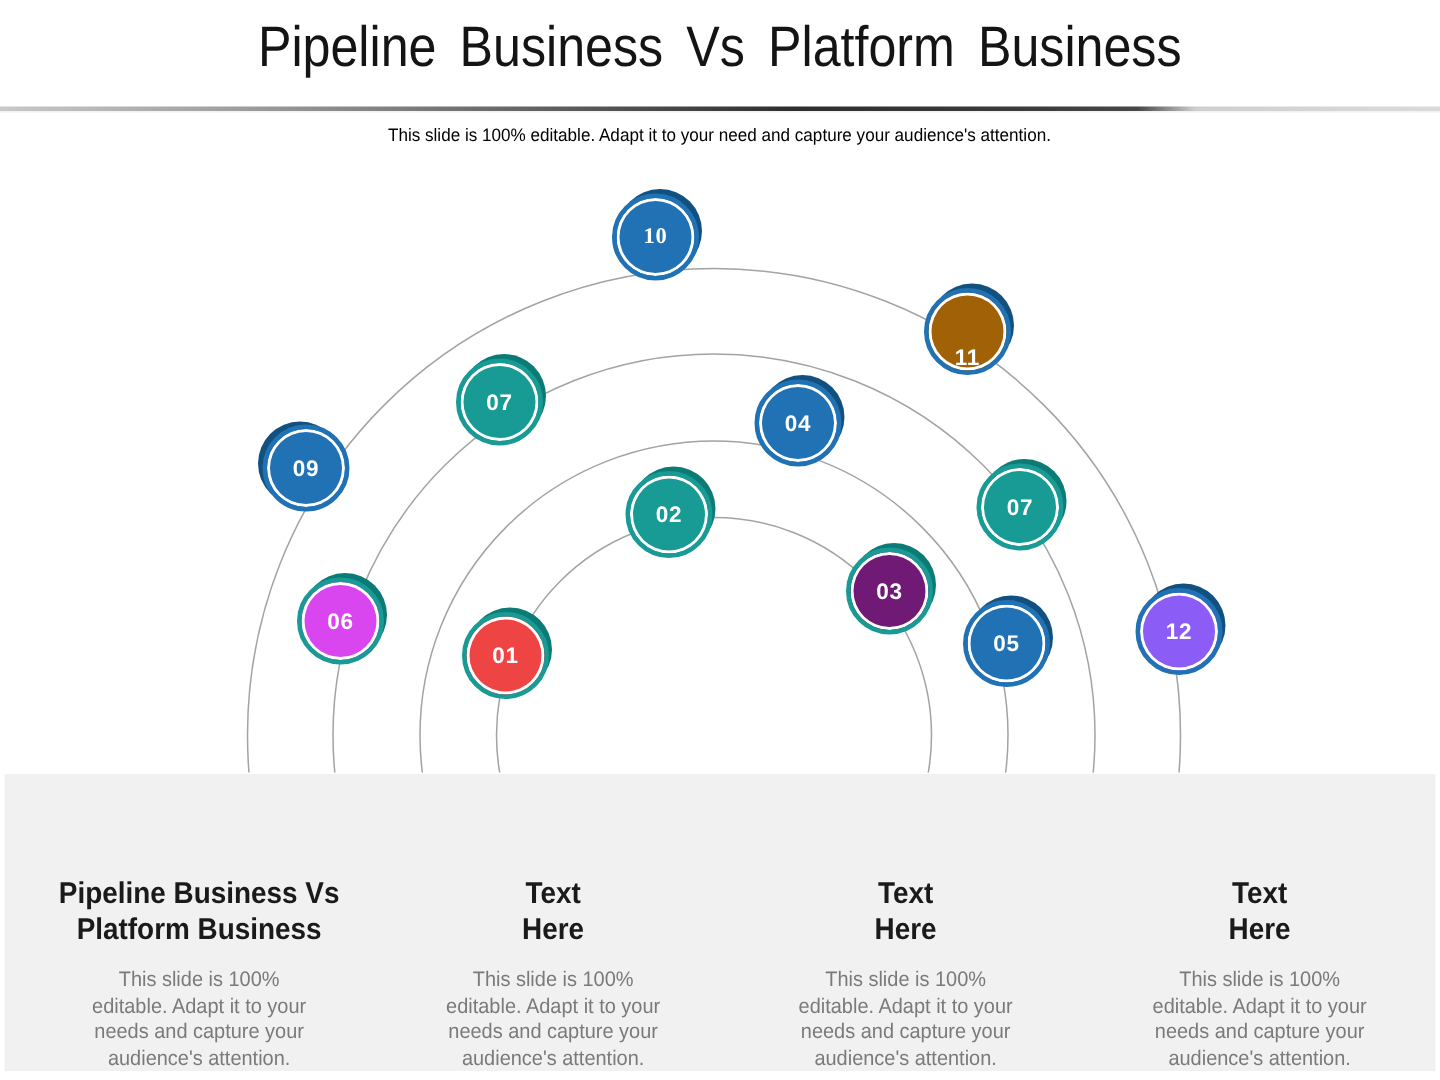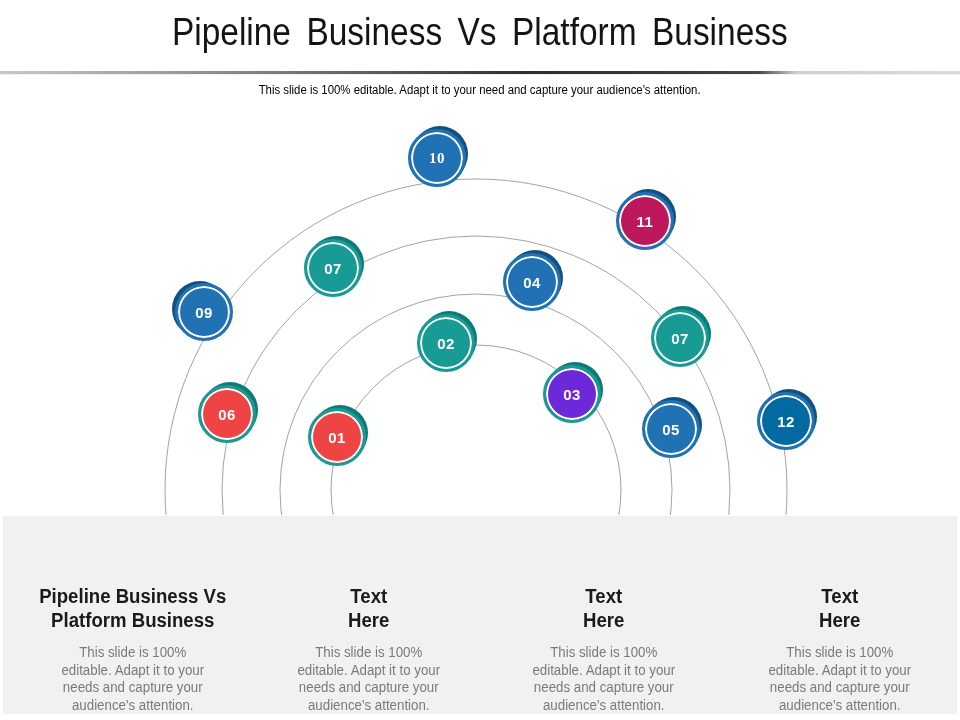--- a/index.html
+++ b/index.html
@@ -61,48 +61,48 @@
         <circle cx="476" cy="490" r="254" fill="none" stroke="#a3a3a3" stroke-width="1"></circle>
         <circle cx="476" cy="490" r="311" fill="none" stroke="#a3a3a3" stroke-width="1"></circle>
       </svg>
     <div class="nodes">
         <div class="node" style="left: 337px; top: 437px; background: #ef4444; border: 3px solid rgb(24, 154, 149); box-shadow: rgb(12, 123, 118) 3px -4px 0px -1px, rgb(255, 255, 255) 0px 0px 0px 2px inset;">
           <span>01</span>
         </div>
         <div class="node" style="left: 446px; top: 343px; background: rgb(24, 154, 149); border: 3px solid rgb(24, 154, 149); box-shadow: rgb(12, 123, 118) 3px -4px 0px -1px, rgb(255, 255, 255) 0px 0px 0px 2px inset;">
           <span>02</span>
         </div>
-        <div class="node" style="left: 572px; top: 394px; background: #6d28d9; border: 3px solid rgb(24, 154, 149); box-shadow: rgb(12, 123, 118) 3px -4px 0px -1px, rgb(255, 255, 255) 0px 0px 0px 2px inset;">
+        <div class="node" style="left: 593px; top: 394px; background: #701a75; border: 3px solid rgb(24, 154, 149); box-shadow: rgb(12, 123, 118) 3px -4px 0px -1px, rgb(255, 255, 255) 0px 0px 0px 2px inset;">
           <span>03</span>
         </div>
         <div class="node" style="left: 532px; top: 282px; background: rgb(32, 114, 181); border: 3px solid rgb(32, 114, 181); box-shadow: rgb(18, 81, 127) 3px -4px 0px -1px, rgb(255, 255, 255) 0px 0px 0px 2px inset;">
           <span>04</span>
         </div>
         <div class="node" style="left: 671px; top: 429px; background: rgb(32, 114, 181); border: 3px solid rgb(32, 114, 181); box-shadow: rgb(18, 81, 127) 3px -4px 0px -1px, rgb(255, 255, 255) 0px 0px 0px 2px inset;">
           <span>05</span>
         </div>
-        <div class="node" style="left: 227px; top: 414px; background: #ef4444; border: 3px solid rgb(24, 154, 149); box-shadow: rgb(12, 123, 118) 3px -4px 0px -1px, rgb(255, 255, 255) 0px 0px 0px 2px inset; text-align: right;">
+        <div class="node" style="left: 227px; top: 414px; background: #d946ef; border: 3px solid rgb(24, 154, 149); box-shadow: rgb(12, 123, 118) 3px -4px 0px -1px, rgb(255, 255, 255) 0px 0px 0px 2px inset; text-align: right;">
           <span>06</span>
         </div>
         <div class="node" style="left: 333px; top: 268px; background: rgb(24, 154, 149); border: 3px solid rgb(24, 154, 149); box-shadow: rgb(12, 123, 118) 3px -4px 0px -1px, rgb(255, 255, 255) 0px 0px 0px 2px inset;">
           <span>07</span>
         </div>
         <div class="node" style="left: 680px; top: 338px; background: rgb(24, 154, 149); border: 3px solid rgb(24, 154, 149); box-shadow: rgb(12, 123, 118) 3px -4px 0px -1px, rgb(255, 255, 255) 0px 0px 0px 2px inset;">
           <span>07</span>
         </div>
         <div class="node" style="left: 204px; top: 312px; background: rgb(32, 114, 181); border: 3px solid rgb(32, 114, 181); box-shadow: rgb(18, 81, 127) -4px -3px 0px -1px, rgb(255, 255, 255) 0px 0px 0px 2px inset;">
           <span>09</span>
         </div>
         <div class="node" style="left: 437px; top: 158px; background: rgb(32, 114, 181); border: 3px solid rgb(32, 114, 181); box-shadow: rgb(18, 81, 127) 3px -4px 0px -1px, rgb(255, 255, 255) 0px 0px 0px 2px inset; font-family: Liberation Serif, serif;">
           <span>10</span>
         </div>
-        <div class="node" style="left: 645px; top: 221px; background: #be185d; border: 3px solid rgb(32, 114, 181); box-shadow: rgb(18, 81, 127) 3px -4px 0px -1px, rgb(255, 255, 255) 0px 0px 0px 2px inset;">
+        <div class="node" style="left: 645px; top: 221px; background: #a16207; border: 3px solid rgb(32, 114, 181); box-shadow: rgb(18, 81, 127) 3px -4px 0px -1px, rgb(255, 255, 255) 0px 0px 0px 2px inset; align-items: flex-end;">
           <span>11</span>
         </div>
-        <div class="node" style="left: 786px; top: 421px; background: #0369a1; border: 3px solid rgb(32, 114, 181); box-shadow: rgb(18, 81, 127) 3px -4px 0px -1px, rgb(255, 255, 255) 0px 0px 0px 2px inset;">
+        <div class="node" style="left: 786px; top: 421px; background: #8b5cf6; border: 3px solid rgb(32, 114, 181); box-shadow: rgb(18, 81, 127) 3px -4px 0px -1px, rgb(255, 255, 255) 0px 0px 0px 2px inset;">
           <span>12</span>
         </div>
       </div>
   </div>
 
   <div class="header">
     <h1 class="title"><span class="squeeze">Pipeline Business Vs Platform Business</span></h1>
     <div class="divider"></div>
     <p class="subtitle"><span class="squeeze">This slide is 100% editable. Adapt it to your need and capture your audience's attention.</span></p>
   </div>

